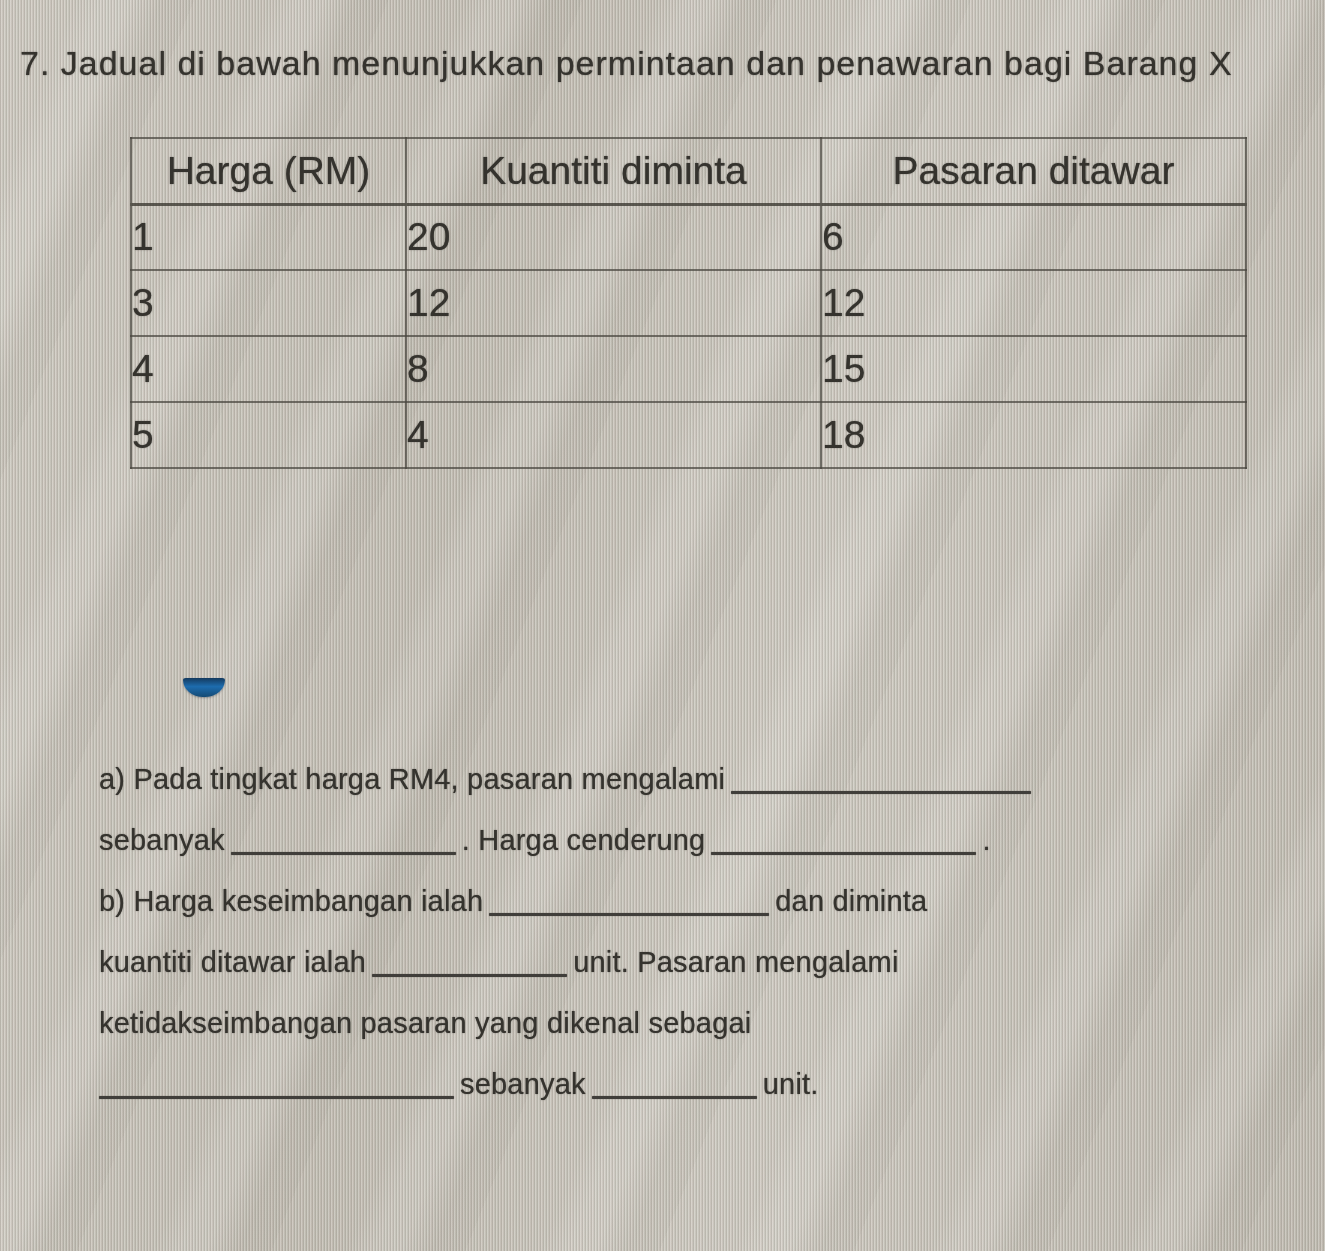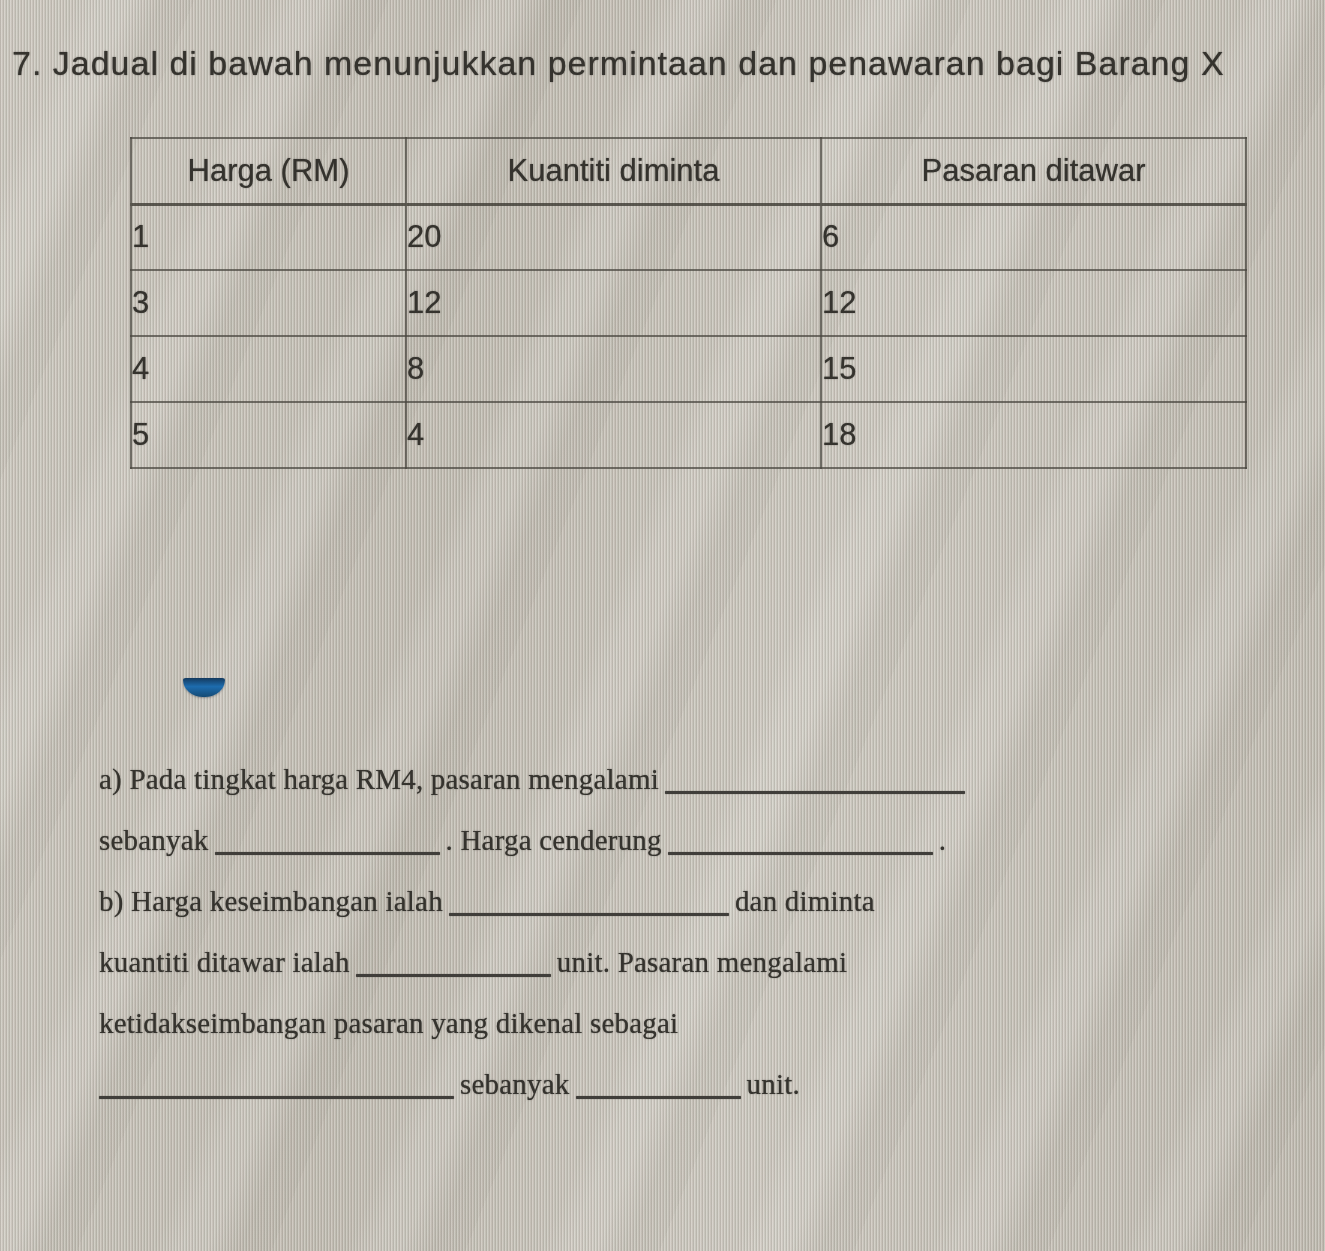--- a/index.html
+++ b/index.html
@@ -44,35 +44,36 @@
     position: absolute;
     left: 12px;
     top: 44px;
     width: 1310px;
     font-size: 34px;
     font-weight: 400;
     letter-spacing: 1px;
     white-space: nowrap;
     color: var(--ink);
     text-shadow: 0 0 1.3px rgba(53,51,46,0.85);
+    padding-left: 8px;
   }
 
   table.data-table {
     position: absolute;
     left: 130px;
     top: 137px;
     width: 1115px;
     border-collapse: collapse;
     table-layout: fixed;
   }
   .data-table th, .data-table td {
     border: 2px solid rgba(72,69,62,0.72);
     height: 66px;
     vertical-align: middle;
-    font-size: 31px;
+    font-size: 39px;
     font-weight: 400;
     color: var(--ink);
     text-shadow: 0 0 1.2px rgba(53,51,46,0.8);
     background: transparent;
   }
   .data-table thead th { border-bottom: 3px solid rgba(60,57,50,0.8); }
 
   .blue-mark {
     position: absolute;
     left: 183px;
@@ -87,21 +88,20 @@
   .questions {
     position: absolute;
     left: 99px;
     top: 749px;
     width: 1040px;
     font-size: 29px;
     line-height: 61px;
     letter-spacing: 0.2px;
     color: var(--ink);
     text-shadow: 0 0 1.2px rgba(53,51,46,0.8);
-    font-family: Liberation Serif, serif;
   }
   .qline { white-space: nowrap; }
 
   .blank {
     display: inline-block;
     height: 3px;
     background: var(--blank-line);
     border-radius: 1px;
     margin: 0 6px -5px 6px;
     box-shadow: 0 0 1px rgba(64,62,58,0.85);

